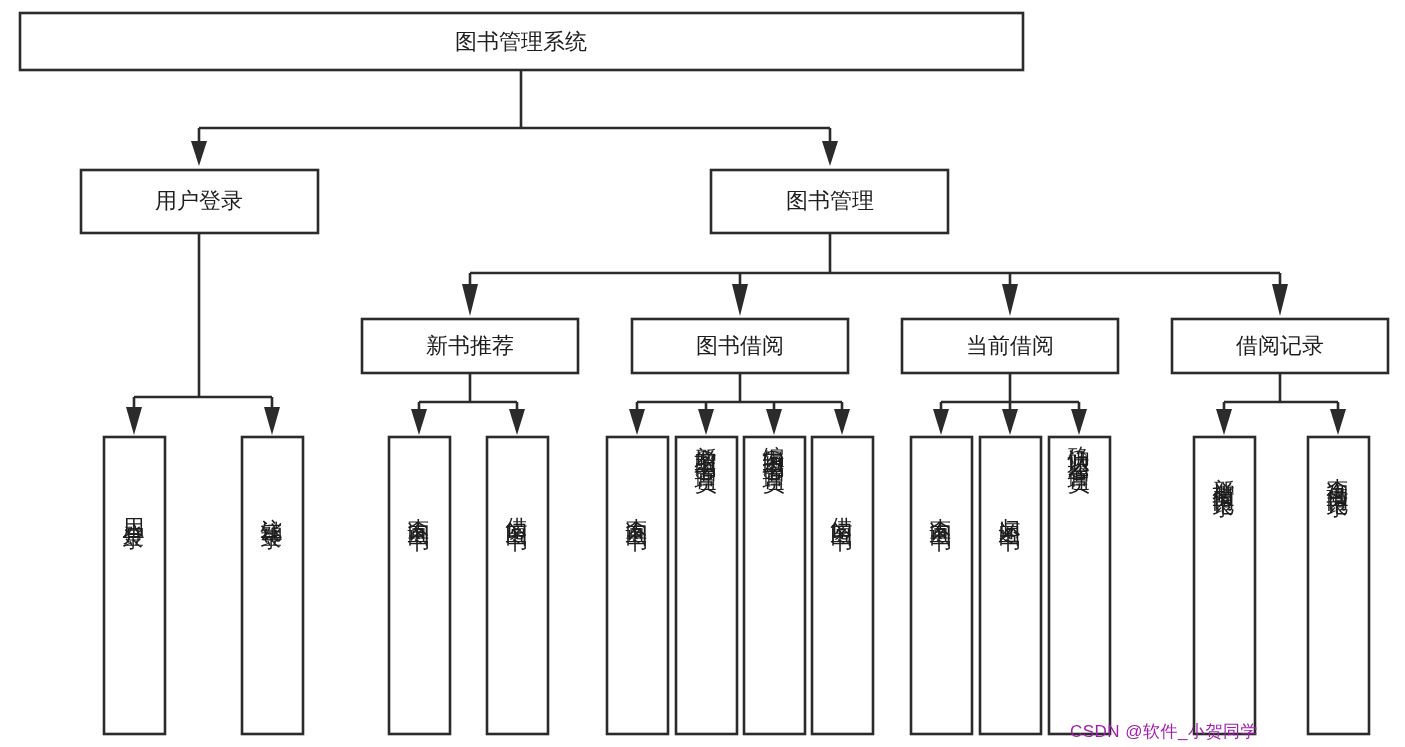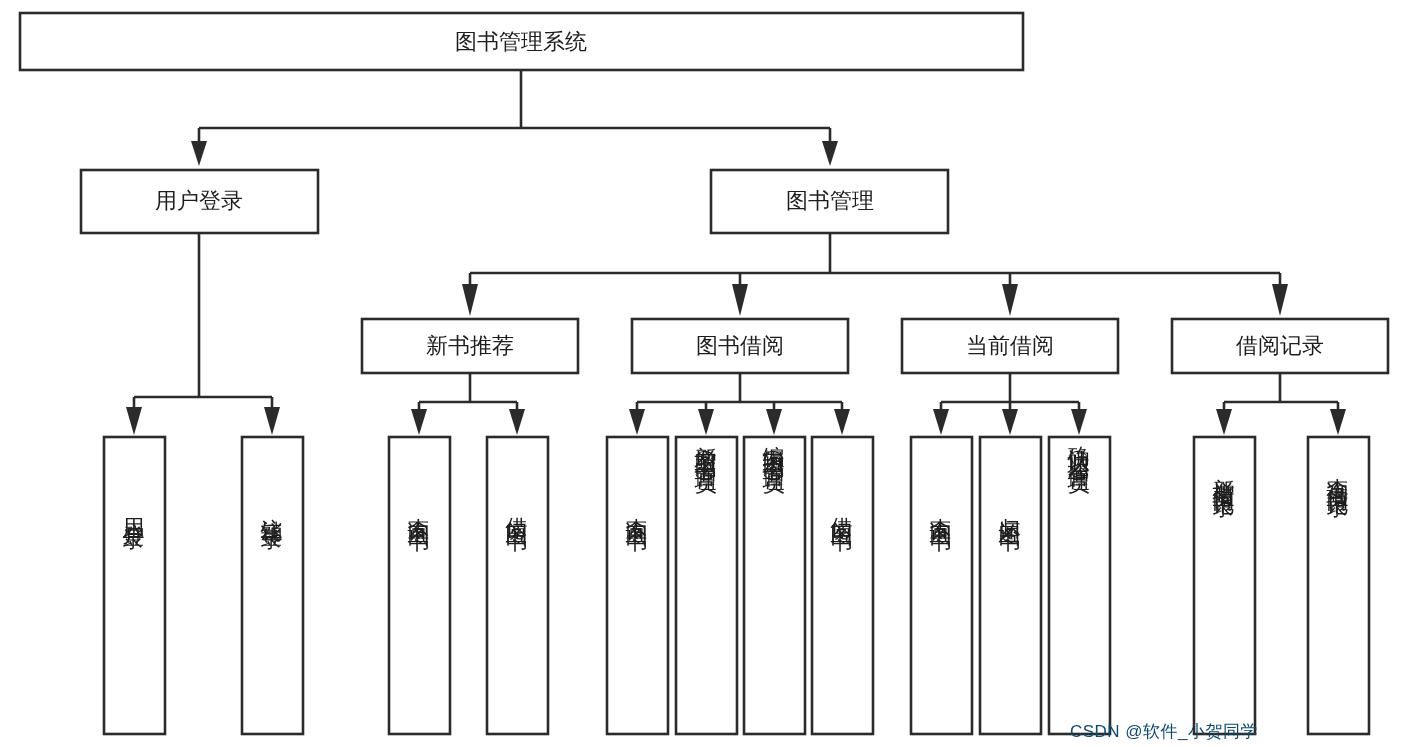--- a/index.html
+++ b/index.html
@@ -55,21 +55,21 @@
   .arrow-head {
     fill: #2b2b2b;
     stroke: none;
   }
   .watermark {
     position: absolute;
     right: 12px;
     bottom: 4px;
     font-family: "Liberation Sans", "DejaVu Sans", sans-serif;
     font-size: 17px;
-    color: #0c4a6e;
+    color: #a21caf;
     white-space: nowrap;
     letter-spacing: 0.5px;
   }
 </style>
 </head>
 <body>
 
 <div id="diagram-root">
   <svg class="flow" viewBox="0 0 1405 747" xmlns="http://www.w3.org/2000/svg">
 

